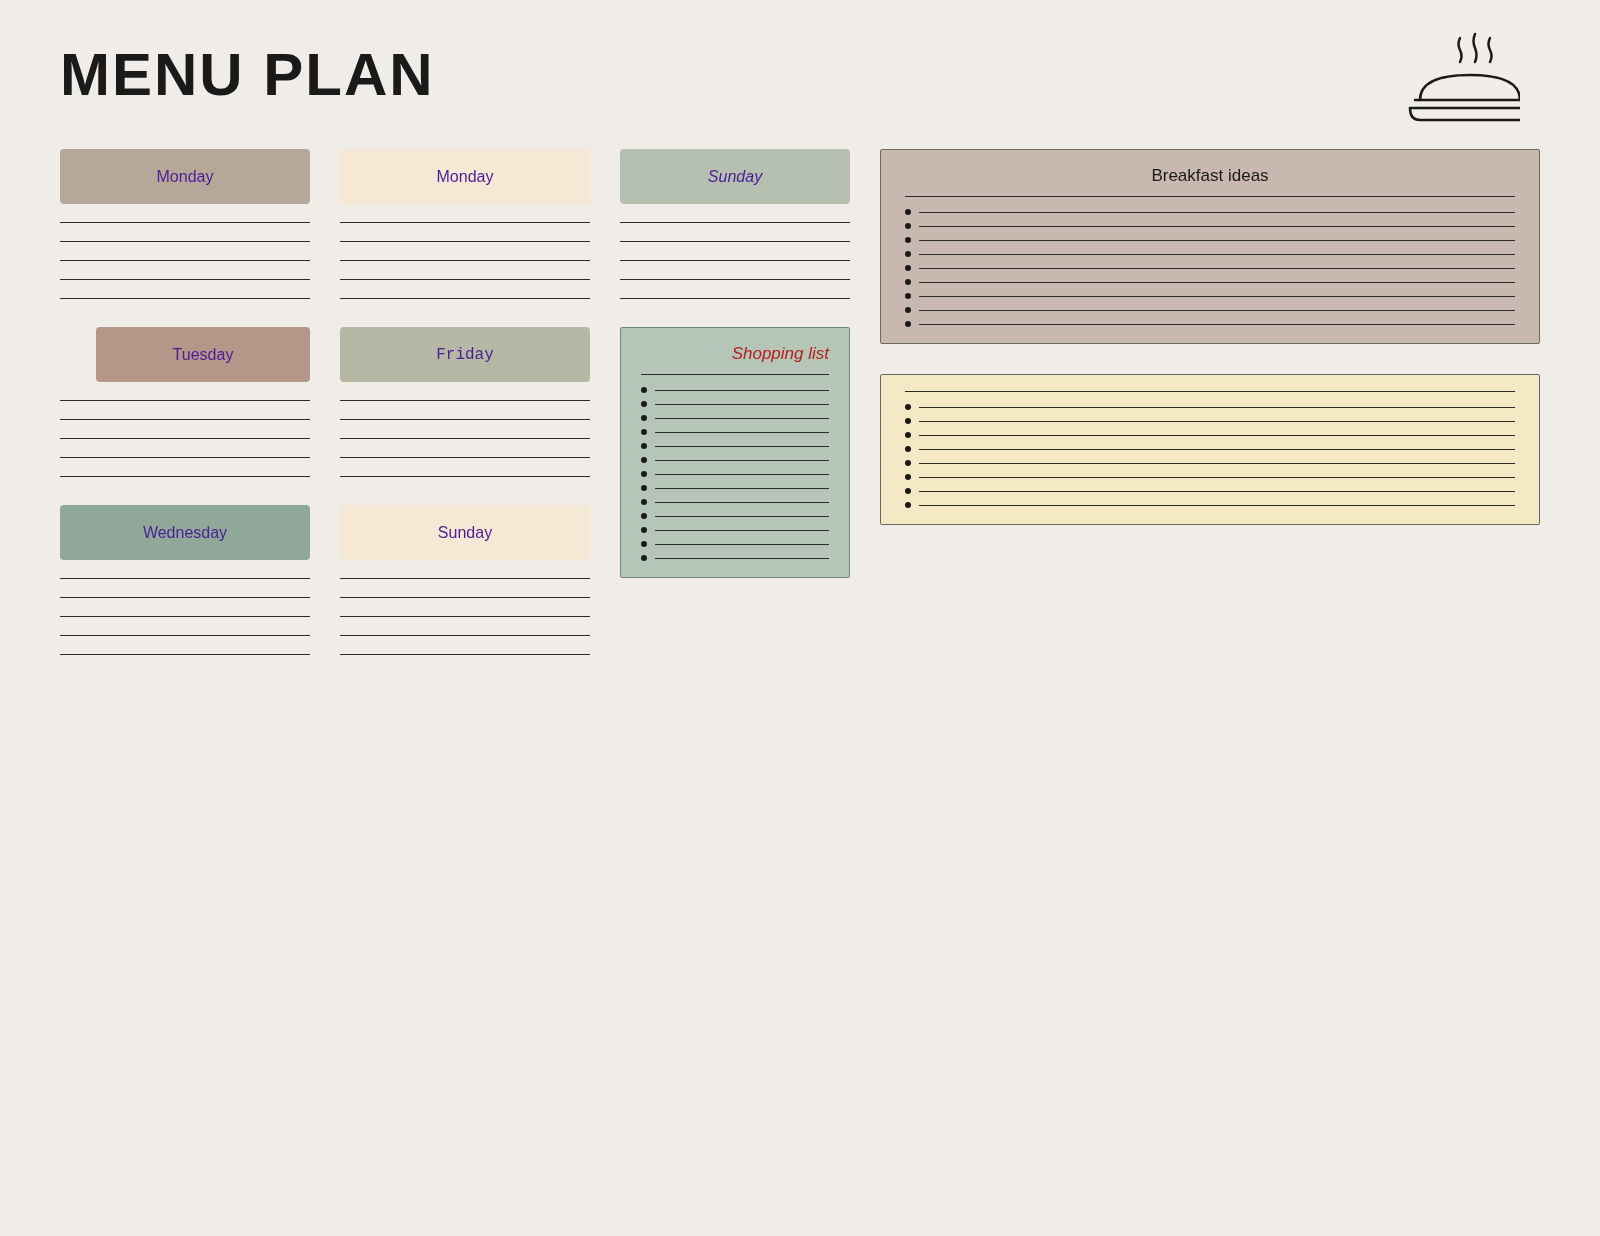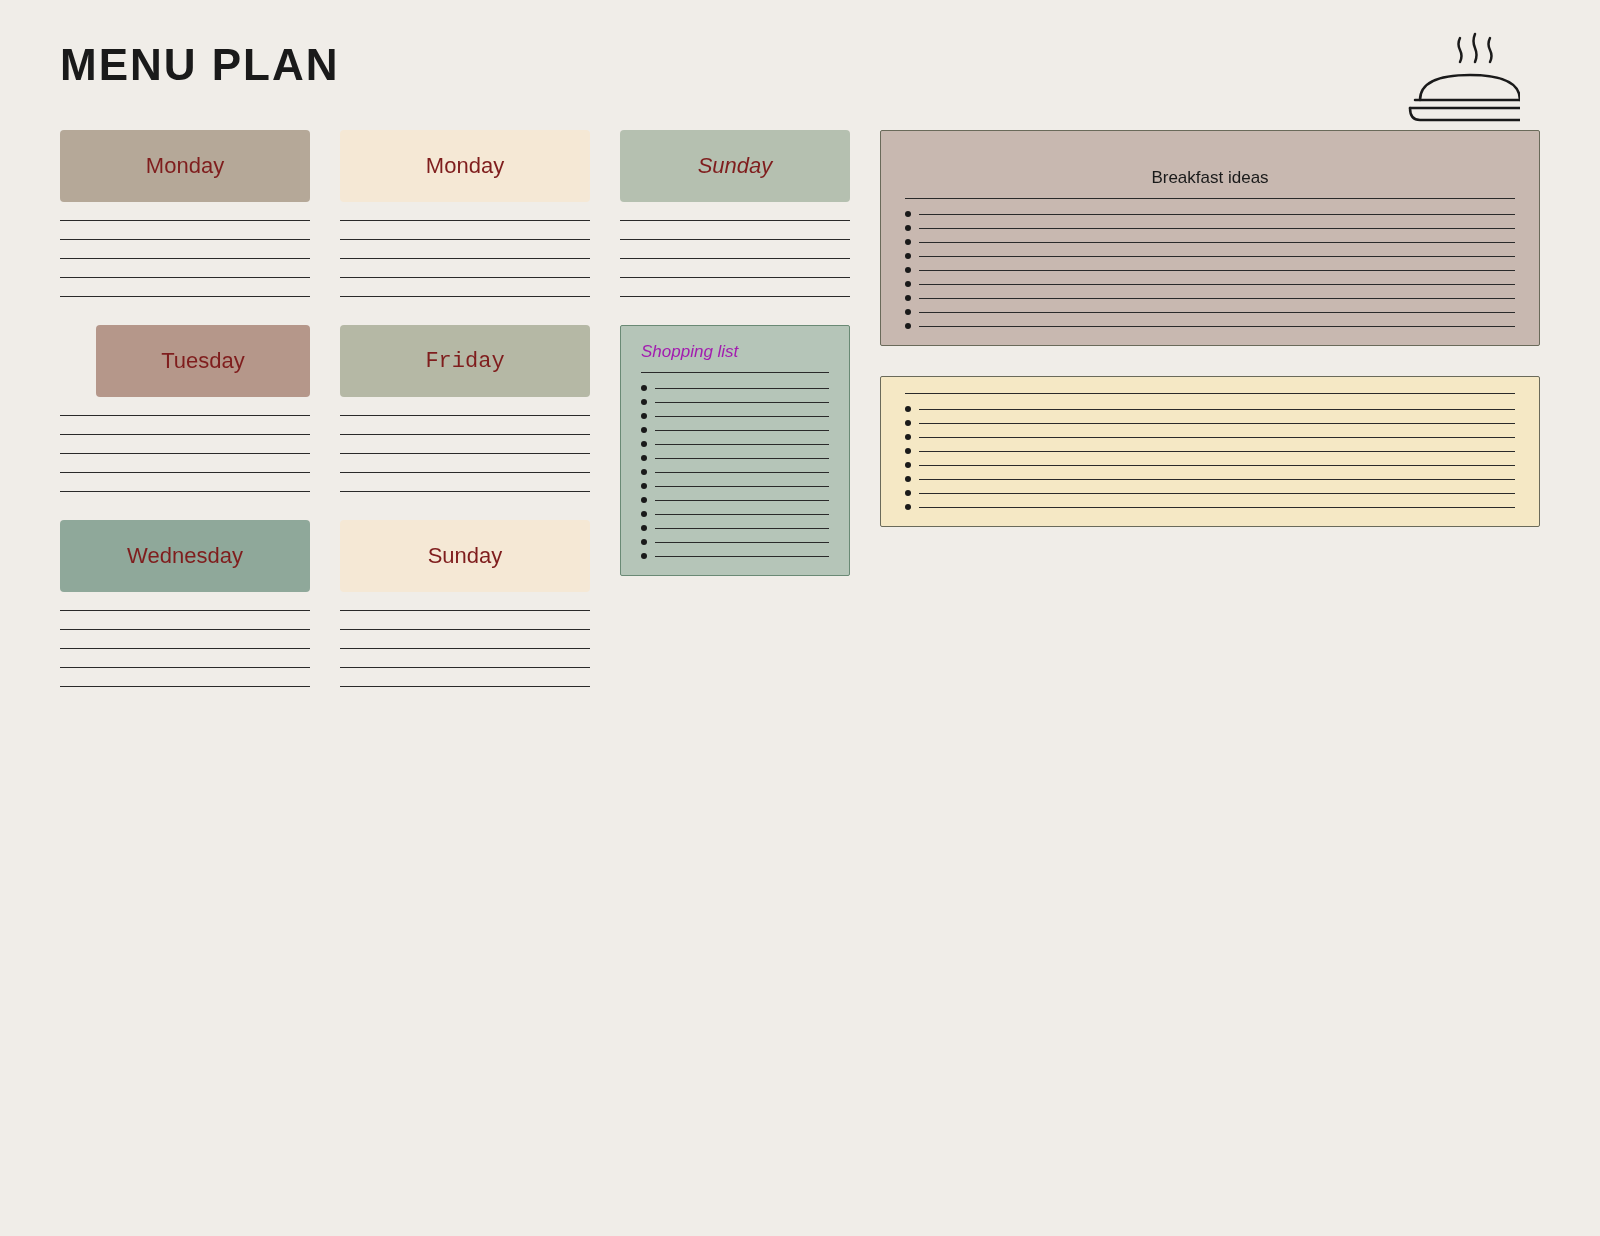--- a/index.html
+++ b/index.html
@@ -7,21 +7,21 @@
     body {
       background-color: #f0ede8;
       font-family: Georgia, 'Times New Roman', serif;
       min-height: 1236px;
       width: 1600px;
       position: relative;
       padding: 40px 60px;
     }
 
     .page-title {
-      font-size: 44px;
+      font-size: 60px;
       font-weight: 900;
       letter-spacing: 2px;
       color: #1a1a1a;
       font-family: Arial, sans-serif;
       margin-bottom: 40px;
     }
 
     .icon-area {
       position: absolute;
       top: 30px;
@@ -44,27 +44,27 @@
     }
 
     .day-column {
       width: 250px;
     }
 
     .day-header {
       display: flex;
       align-items: center;
       justify-content: center;
-      height: 72px;
+      height: 55px;
       border-radius: 4px;
-      font-size: 22px;
+      font-size: 16px;
       font-family: Arial, sans-serif;
       font-weight: 400;
       margin-bottom: 18px;
-      color: #7f1d1d;
+      color: #4c1d95;
     }
 
     .day-header.monday    { background-color: #b5a898; }
     .day-header.tuesday   { background-color: #b5978a; margin-left: 36px; }
     .day-header.wednesday { background-color: #8fa89a; }
     .day-header.thursday  { background-color: #f5e8d5; }
     .day-header.friday    { background-color: #b5b8a5; font-family: Liberation Mono, monospace; }
     .day-header.saturday  { background-color: #f5e8d5; }
     .day-header.sunday    { background-color: #b5c0b0; }
 
@@ -98,25 +98,25 @@
     
     .shopping-box {
       background-color: #b5c5b8;
       border: 1.5px solid #6a8a75;
       border-radius: 2px;
       padding: 16px 20px;
       margin-top: 0;
     }
 
     .shopping-title {
-      text-align: left;
+      text-align: right;
       font-size: 17px;
       font-family: Arial, sans-serif;
       margin-bottom: 10px;
-      color: #a21caf;
+      color: #b91c1c;
     }
 
     .shopping-divider {
       width: 100%;
       height: 1px;
       background-color: #2a2a2a;
       margin-bottom: 12px;
     }
 
     .bullet-list {
@@ -167,21 +167,20 @@
     .lunch-box {
       background-color: #f5e8c5;
     }
 
     .ideas-title {
       text-align: center;
       font-size: 17px;
       font-family: Arial, sans-serif;
       margin-bottom: 10px;
       color: #1a1a1a;
-      margin-top: 21px;
     }
 
     .ideas-divider {
       width: 100%;
       height: 1px;
       background-color: #2a2a2a;
       margin-bottom: 12px;
     }
   </style>
 </head>

